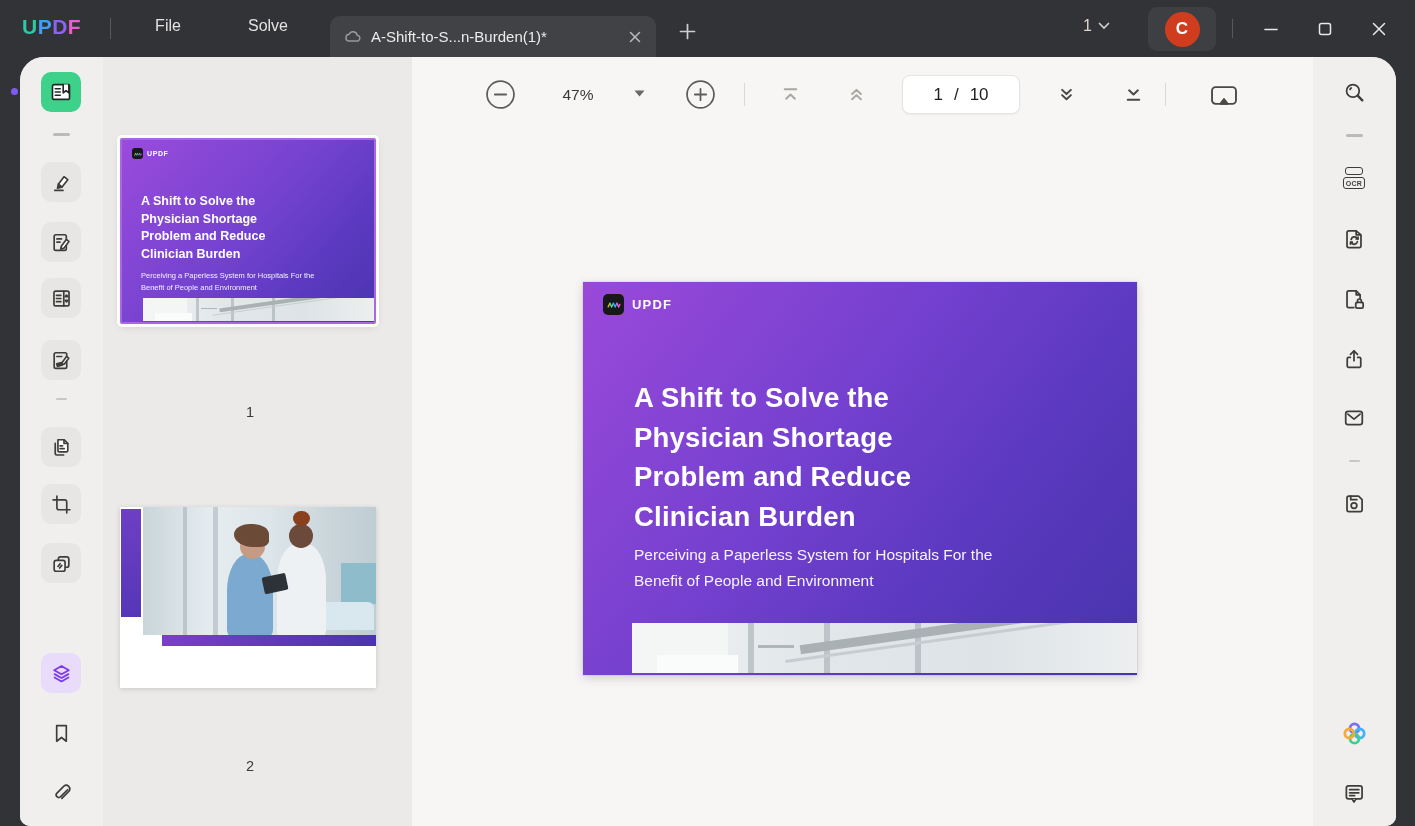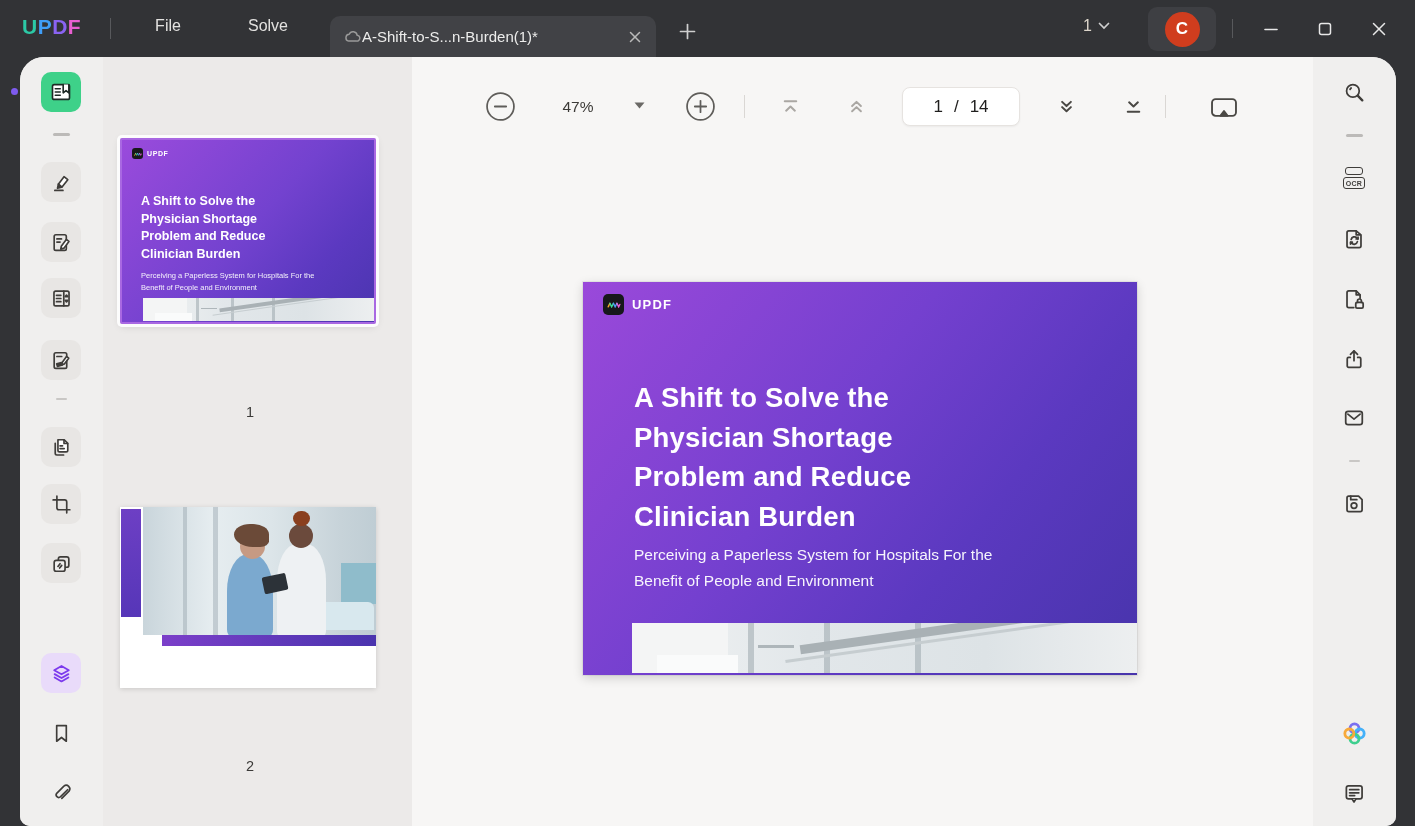--- a/index.html
+++ b/index.html
@@ -12,21 +12,21 @@
   }
   svg { display:block; }
 
   
   .titlebar { position:absolute; left:0; top:0; width:1415px; height:57px; background:#323336; }
   .brand { position:absolute; left:22px; top:15px; font-size:21px; font-weight:800; letter-spacing:.5px; }
   .brand .l0{color:#2cc9a6;} .brand .l1{color:#3f9ef7;} .brand .l2{color:#8a63f2;} .brand .l3{color:#e95fd1;}
   .tb-div { position:absolute; left:110px; top:18px; width:1px; height:21px; background:#58595c; }
   .menu { position:absolute; top:17px; font-size:16px; color:#e3e2e0; width:60px; text-align:center; cursor:default; }
   .menu.file { left:138px; } .menu.help { left:238px; }
-  .tab { position:absolute; left:330px; top:16px; width:326px; height:41px; background:#414246; border-radius:10px 10px 0 0; display:flex; align-items:center; padding:0 12px; }
+  .tab { position:absolute; left:330px; top:16px; width:326px; height:41px; background:#414246; border-radius:10px 10px 0 0; display:flex; align-items:center; padding:0 12px; gap:9px; }
   .tab-title { flex:1; font-size:15px; color:#ececeb; white-space:nowrap; overflow:hidden; }
   .tab-close { width:18px; height:18px; display:flex; align-items:center; justify-content:center; }
   .newtab { position:absolute; left:676px; top:20px; width:22px; height:22px; display:flex; align-items:center; justify-content:center; }
   .wincount { position:absolute; left:1083px; top:17px; display:flex; align-items:center; gap:6px; font-size:16px; color:#ddd6cb; }
   .avatarbtn { position:absolute; left:1148px; top:7px; width:68px; height:44px; background:#3e3f43; border-radius:9px; display:flex; align-items:center; justify-content:center; }
   .avatar { width:35px; height:35px; border-radius:50%; background:#d03d1e; color:#fff; font-size:17px; font-weight:700; display:flex; align-items:center; justify-content:center; }
   .tb-div2 { position:absolute; left:1232px; top:19px; width:1px; height:19px; background:#58595c; }
   .winbtn { position:absolute; top:14px; width:30px; height:30px; display:flex; align-items:center; justify-content:center; }
   .winbtn.min{left:1256px;} .winbtn.max{left:1310px;} .winbtn.close{left:1364px;}
 
@@ -85,21 +85,21 @@
   .clinic .bed { position:absolute; right:1%; bottom:4%; width:24%; height:22%; background:#d8e8ee; border-radius:6px 6px 0 0; }
   .clinic .nurse { position:absolute; left:36%; top:37%; width:20%; height:64%; background:#7ba9cf; border-radius:45% 45% 8% 8%; }
   .clinic .nurse-head { position:absolute; left:41.5%; top:21%; width:11%; height:20%; background:#c69a83; border-radius:50%; }
   .clinic .nurse-hair { position:absolute; left:39%; top:13%; width:15%; height:18%; background:#6b4a38; border-radius:55% 55% 30% 65%; }
   .clinic .doc { position:absolute; left:57.5%; top:29%; width:21%; height:72%; background:#eef1f3; border-radius:40% 40% 6% 6%; }
   .clinic .doc-head { position:absolute; left:62.5%; top:13%; width:10.5%; height:19%; background:#6b4a3c; border-radius:50%; }
   .clinic .doc-bun { position:absolute; left:64.5%; top:3%; width:7%; height:12%; background:#8a3f1e; border-radius:50%; }
   .clinic .tablet { position:absolute; left:51.5%; top:53%; width:10.5%; height:13%; background:#2c3238; transform:rotate(-12deg); border-radius:2px; }
 
   
-  .vtb { position:absolute; left:0; top:12px; right:0; height:70px;text-align:center; }
+  .vtb { position:absolute; left:0; top:0; right:0; height:70px;text-align:center; }
   .vtb .abs { position:absolute; display:flex; align-items:center; justify-content:center; }
   .zoomlvl { font-size:15.5px; color:#3c3a37; }
   .vdiv { width:1px; height:23px; background:#dad7d4; }
   .pagebox { position:absolute; left:490px; top:18px; width:118px; height:39px; background:#fff; border:1px solid #e6e3e0; border-radius:8px; box-shadow:0 1px 2px rgba(0,0,0,.05); display:flex; align-items:center; justify-content:center; gap:11px; font-size:17px; color:#1f1e1d; }
 
   
   .docpage { position:absolute; left:171px; top:225px; width:554px; height:393px; background:linear-gradient(128deg,#9a49da 0%,#7440cf 42%,#5b39c0 68%,#4734ab 100%); box-shadow:0 0 0 1px rgba(0,0,0,.05), 0 3px 10px rgba(0,0,0,.16); }
   .dp-logo { position:absolute; left:20px; top:12px; display:flex; align-items:center; gap:8px; }
   .dp-logo .sq { width:21px; height:21px; background:#17181b; border-radius:5px; display:flex; align-items:center; justify-content:center; }
   .dp-logo .txt { font-size:13px; font-weight:700; color:#fff; letter-spacing:1.2px; }
@@ -339,21 +339,21 @@
       </div>
       <div class="abs" style="left:433px; top:26px;">
         <svg width="23" height="23" viewBox="0 0 22 22" fill="none" stroke="#aaa7a3" stroke-width="1.9" stroke-linecap="round" stroke-linejoin="round">
             <path d="M6.8 10.6 L11 6.6 l4.2 4"></path>
             <path d="M6.8 15.6 L11 11.6 l4.2 4"></path>
           </svg>
       </div>
       <div class="pagebox">
         <span>1</span>
         <span>/</span>
-        <span>14</span>
+        <span>10</span>
       </div>
       <div class="abs" style="left:643px; top:26px;">
         <svg width="23" height="23" viewBox="0 0 22 22" fill="none" stroke="#4a4844" stroke-width="1.9" stroke-linecap="round" stroke-linejoin="round">
             <path d="M6.8 6.6 L11 10.6 l4.2-4"></path>
             <path d="M6.8 11.6 L11 15.6 l4.2-4"></path>
           </svg>
       </div>
       <div class="abs" style="left:710px; top:26px;">
         <svg width="23" height="23" viewBox="0 0 22 22" fill="none" stroke="#4a4844" stroke-width="1.9" stroke-linecap="round" stroke-linejoin="round">
             <path d="M6.8 7 L11 11 l4.2-4"></path>

